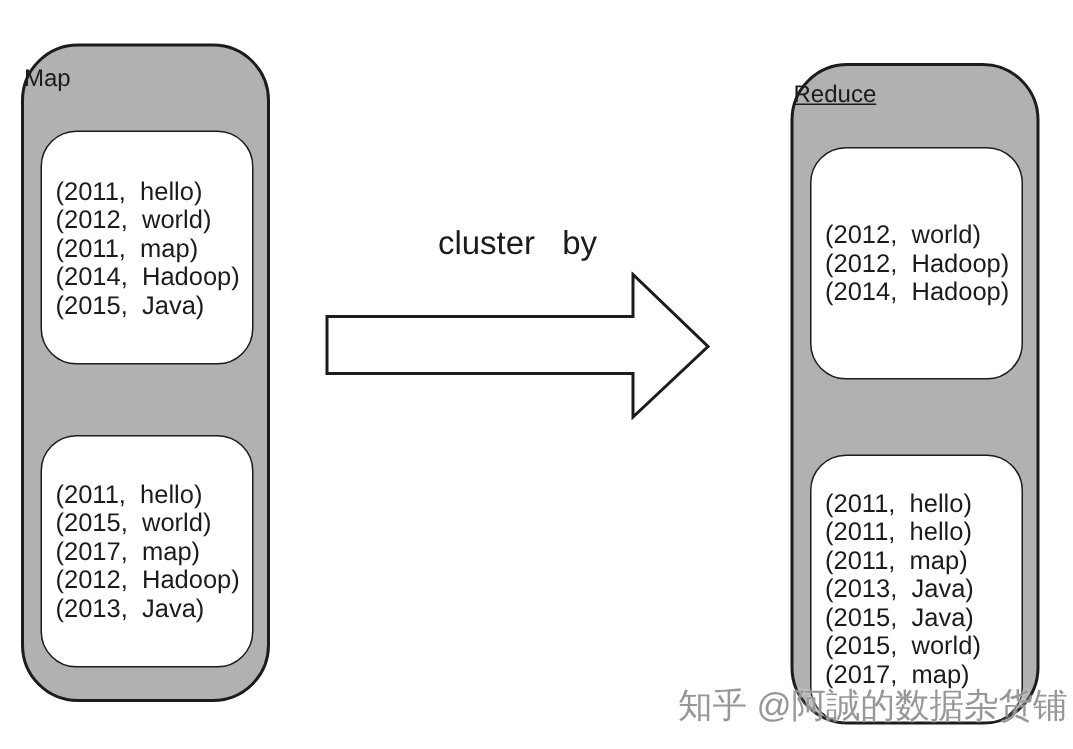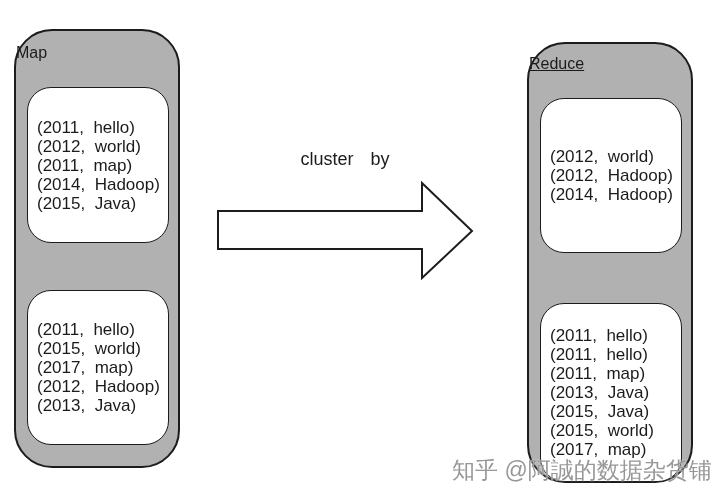--- a/index.html
+++ b/index.html
@@ -53,21 +53,21 @@
     line-height: 19px;
     white-space: pre;
     color: var(--text, #1b1b1b);
   }
   .arrow-label {
     position: absolute;
     left: 216px;
     top: 149px;
     width: 258px;
     text-align: center;
-    font-size: 18px;
+    font-size: 22px;
     word-spacing: 12px;
     color: var(--text, #1b1b1b);
   }
   .arrow {
     position: absolute;
     left: 216px;
     top: 181px;
     width: 258px;
     height: 99px;
   }

